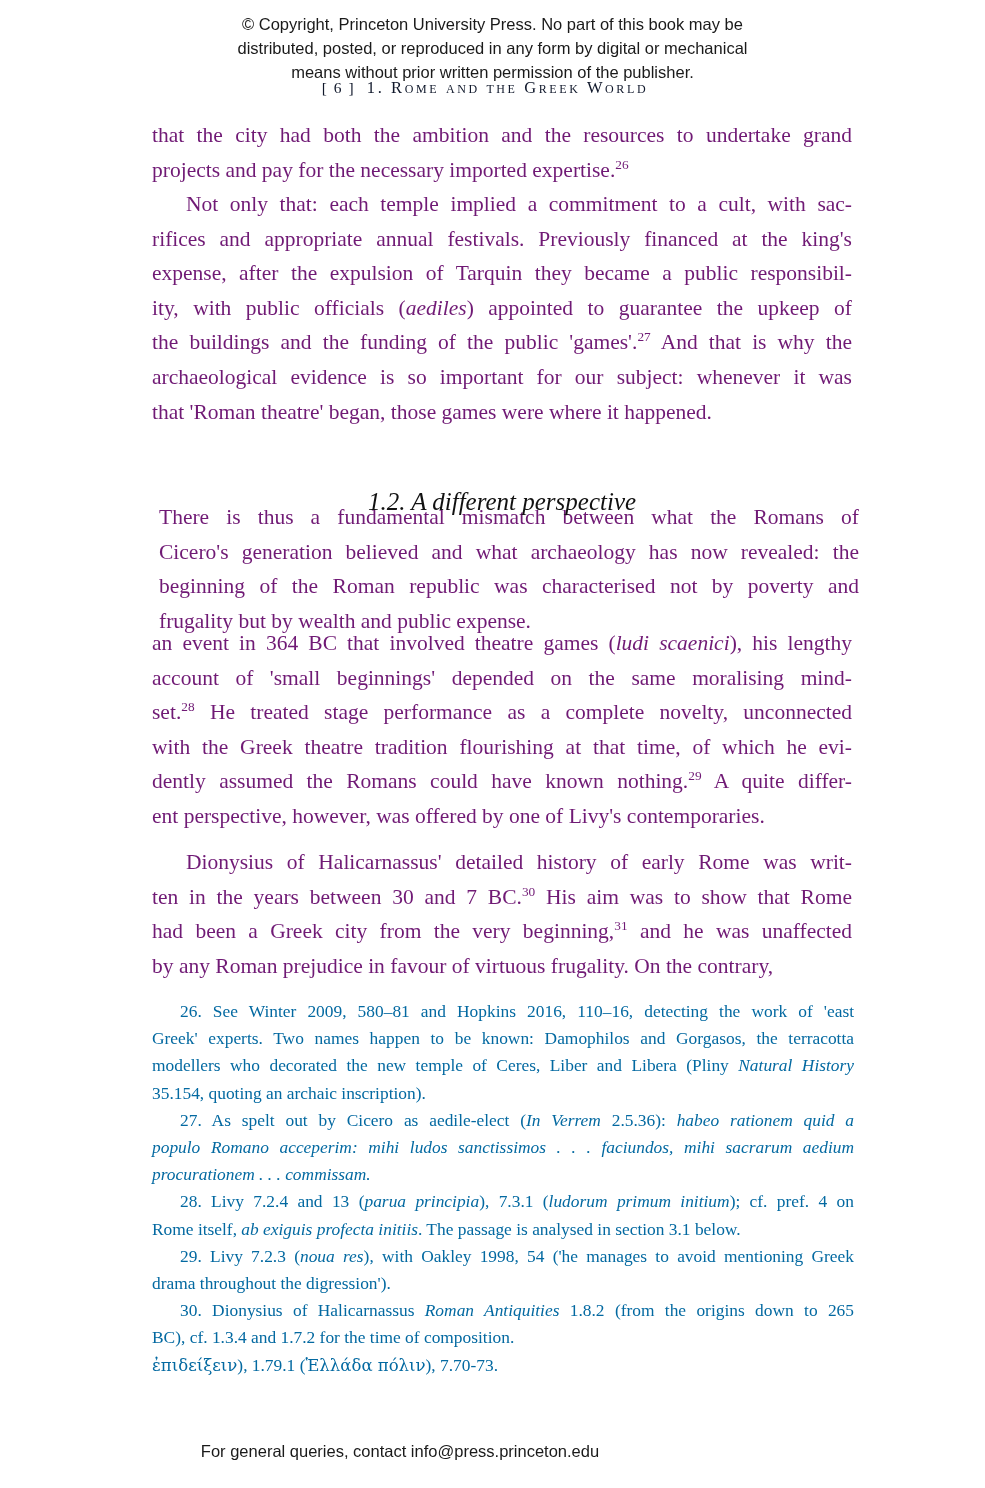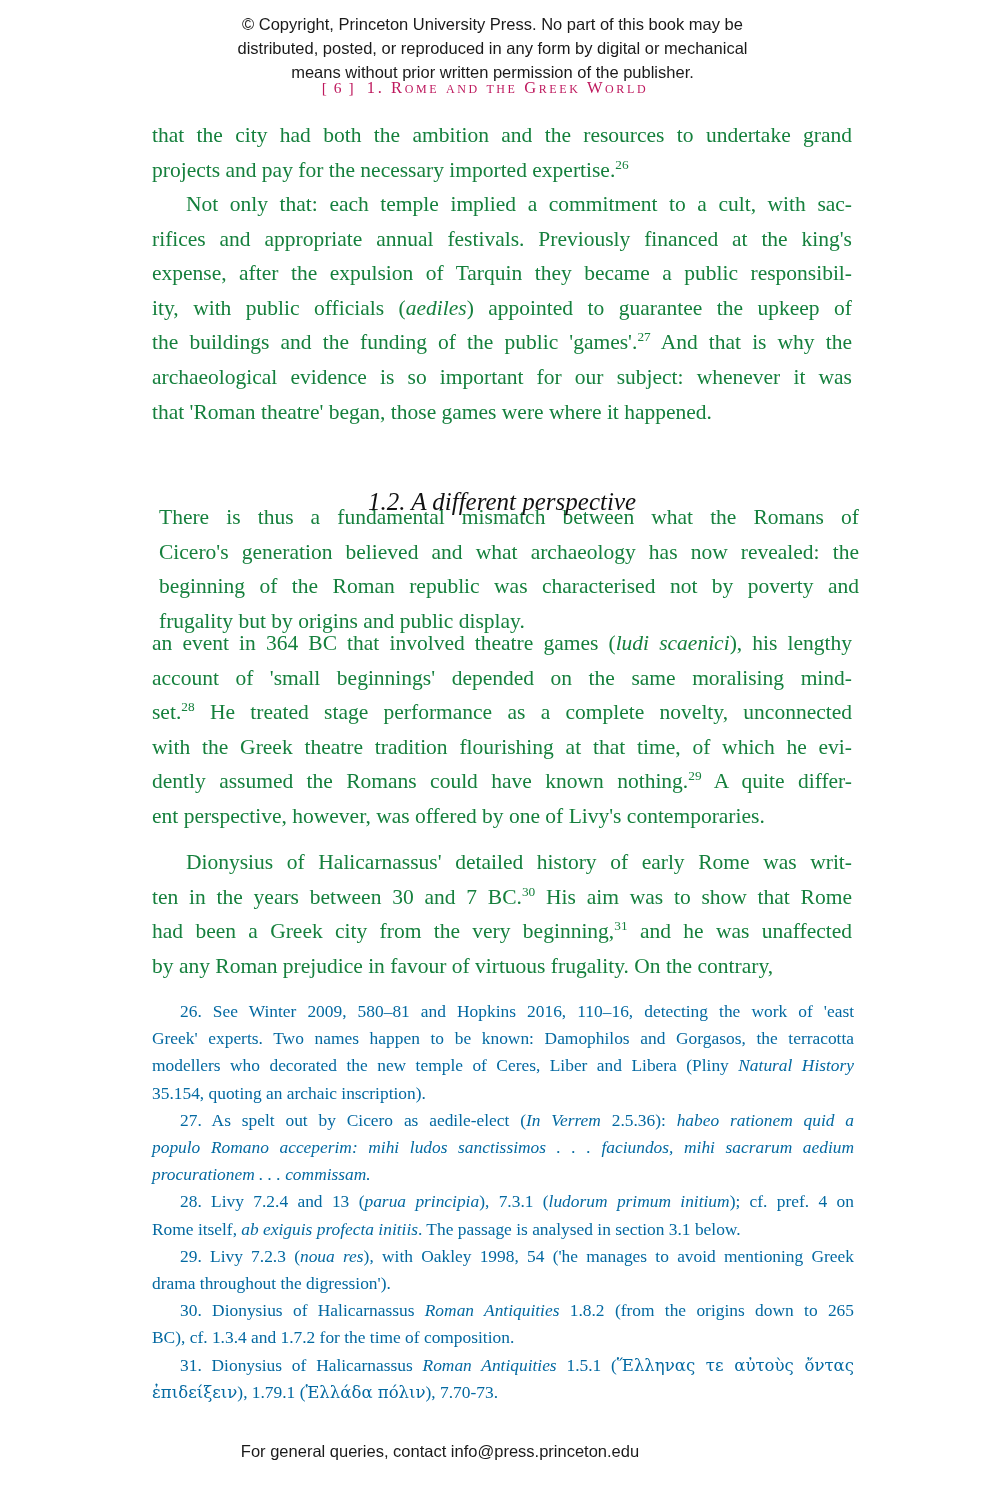--- a/index.html
+++ b/index.html
@@ -31,21 +31,21 @@
   .copyright div { white-space: pre; }
 
   
   .runhead {
     position: absolute;
     left: 0;
     top: 78px;
     width: 970px;
     text-align: center;
     font-size: 15.5px;
-    color: #be185d;
+    color: #0f172a;
     white-space: pre;
   }
   .runhead .folio {
     letter-spacing: 1.5px;
   }
   .runhead .title {
     letter-spacing: 2.6px;
     font-variant: small-caps;
     font-size: 16.5px;
   }
@@ -53,21 +53,21 @@
   
   .textblock {
     position: absolute;
     left: 152px;
     top: 118px;
     width: 700px;
   }
   .para {
     font-size: 21.5px;
     line-height: 34.6px;
-    color: #15803d;
+    color: #701a75;
   }
   .para .ln {
     display: block;
     white-space: pre-wrap;
   }
   
   .para .ln.j {
     text-align: justify;
     text-align-last: justify;
   }
@@ -133,21 +133,20 @@
   .footer {
     position: absolute;
     left: 0;
     top: 1442px;
     width: 800px;
     text-align: center;
     font-family: "Liberation Sans", sans-serif;
     font-size: 16.5px;
     color: #1a1a1a;
     white-space: pre;
-    padding-left: 40px;
   }
 </style>
 </head>
 <body>
 
 <div class="copyright">
   <div>© Copyright, Princeton University Press. No part of this book may be</div>
   <div>distributed, posted, or reproduced in any form by digital or mechanical</div>
   <div>means without prior written permission of the publisher.</div>
 </div>
@@ -168,21 +167,21 @@
     <span class="ln j">ity, with public officials (<i>aediles</i>) appointed to guarantee the upkeep of</span>
     <span class="ln j"><span>the buildings and the funding of the public 'games'.</span><sup>27</sup><span> And that is why the</span></span>
     <span class="ln j">archaeological evidence is so important for our subject: whenever it was</span>
     <span class="ln">that 'Roman theatre' began, those games were where it happened.</span>
   </div>
 
   <div class="para" id="para-3">
     <span class="ln j">There is thus a fundamental mismatch between what the Romans of</span>
     <span class="ln j">Cicero's generation believed and what archaeology has now revealed: the</span>
     <span class="ln j">beginning of the Roman republic was characterised not by poverty and</span>
-    <span class="ln">frugality but by origins and public display.</span>
+    <span class="ln">frugality but by wealth and public expense.</span>
   </div>
 
   <div class="para" id="para-4">
     <span class="ln j">an event in 364 BC that involved theatre games (<i>ludi scaenici</i>), his lengthy</span>
     <span class="ln j">account of 'small beginnings' depended on the same moralising mind-</span>
     <span class="ln j"><span>set.</span><sup>28</sup><span> He treated stage performance as a complete novelty, unconnected</span></span>
     <span class="ln j">with the Greek theatre tradition flourishing at that time, of which he evi-</span>
     <span class="ln j"><span>dently assumed the Romans could have known nothing.</span><sup>29</sup><span> A quite differ-</span></span>
     <span class="ln">ent perspective, however, was offered by one of Livy's contemporaries.</span>
   </div>
@@ -222,19 +221,18 @@
     <span class="ln j"><span class="fn-indent"></span><span>29.</span> Livy 7.2.3 (<i>noua res</i>), with Oakley 1998, 54 ('he manages to avoid mentioning Greek</span>
     <span class="ln">drama throughout the digression').</span>
   </div>
 
   <div class="fn">
     <span class="ln j"><span class="fn-indent"></span><span>30.</span> Dionysius of Halicarnassus <i>Roman Antiquities</i> 1.8.2 (from the origins down to 265</span>
     <span class="ln">BC), cf. 1.3.4 and 1.7.2 for the time of composition.</span>
   </div>
 
   <div class="fn">
-    <span class="ln j"><span class="fn-indent"></span><span>31.</span> Dionysius of Halicarnassus <i>Roman Antiquities</i> 1.5.1 (<span class="grk">Ἕλληνας τε αὐτοὺς ὄντας</span></span>
     <span class="ln"><span class="grk">ἐπιδείξειν</span>), 1.79.1 (<span class="grk">Ἑλλάδα πόλιν</span>), 7.70-73.</span>
   </div>
 
 </div>
 
 <div class="footer">For general queries, contact info@press.princeton.edu</div>
 
 </body></html>

